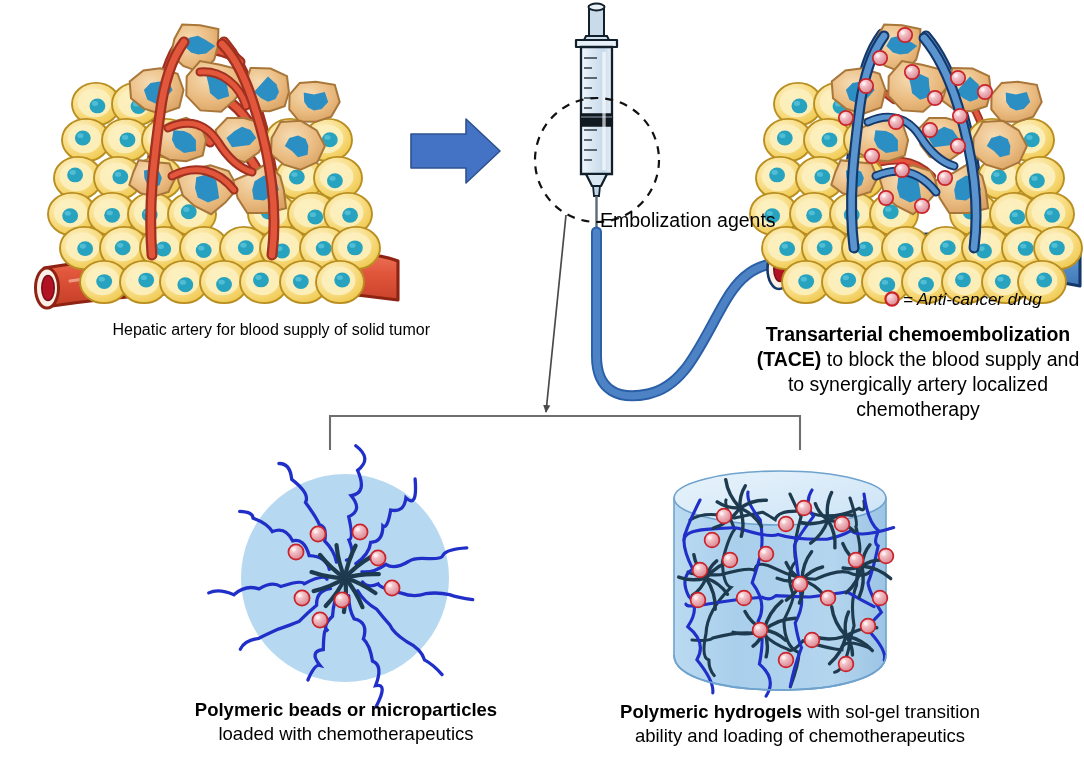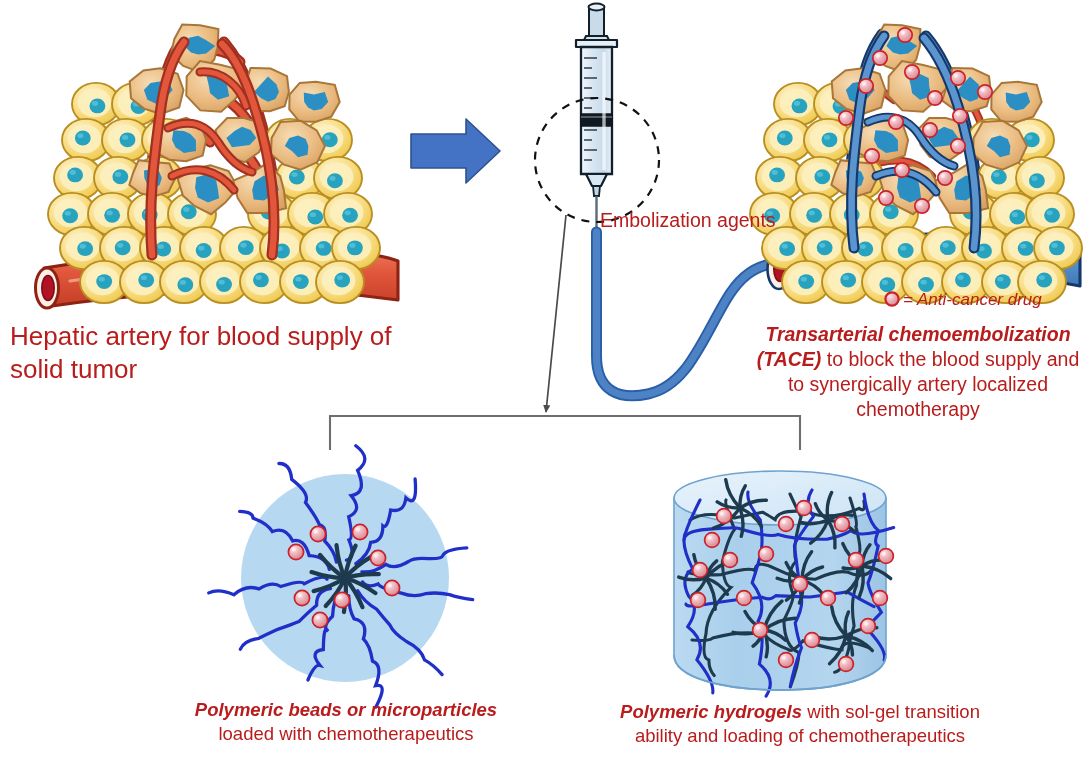--- a/index.html
+++ b/index.html
@@ -2,28 +2,28 @@
 <html><head>
 <meta charset="utf-8">
 <title>TACE Diagram</title>
 <style>
   html,body{margin:0;padding:0;background:#ffffff;}
   body{width:1084px;height:773px;overflow:hidden;
        font-family:"Liberation Sans","DejaVu Sans",sans-serif;color:#000;}
   #stage{position:relative;width:1084px;height:773px;background:#fff;}
   svg.layer{position:absolute;left:0;top:0;width:1084px;height:773px;}
   .cap{position:absolute;font-family:"Liberation Sans","DejaVu Sans",sans-serif;
-       color:#b91c1c;line-height:1.28;}
-  .cap-left-artery{left:10px;top:320px;width:420px;font-size:26px;text-align:left;}
+       color:#000000;line-height:1.28;}
+  .cap-left-artery{left:10px;top:320px;width:420px;font-size:16px;text-align:right;}
   .cap-embol{left:600px;top:208px;font-size:19.5px;white-space:nowrap;}
   .cap-legend{left:903px;top:289px;font-size:17px;white-space:nowrap;font-style:italic;}
   .cap-tace{left:752px;top:322px;width:332px;font-size:19.5px;text-align:center;}
   .cap-beads{left:170px;top:698px;width:352px;font-size:18.5px;text-align:center;}
   .cap-gel{left:600px;top:700px;width:400px;font-size:18.5px;text-align:center;}
-  .b{font-weight:bold;font-style:italic;}
+  .b{font-weight:bold;}
 </style>
 </head>
 <body>
 
 <div id="stage">
 
 <svg class="layer" viewBox="0 0 1084 773">
   <defs>
     <radialGradient id="cellG" cx="38%" cy="33%" r="72%">
       <stop offset="0%" stop-color="#FDF4D2"></stop>

